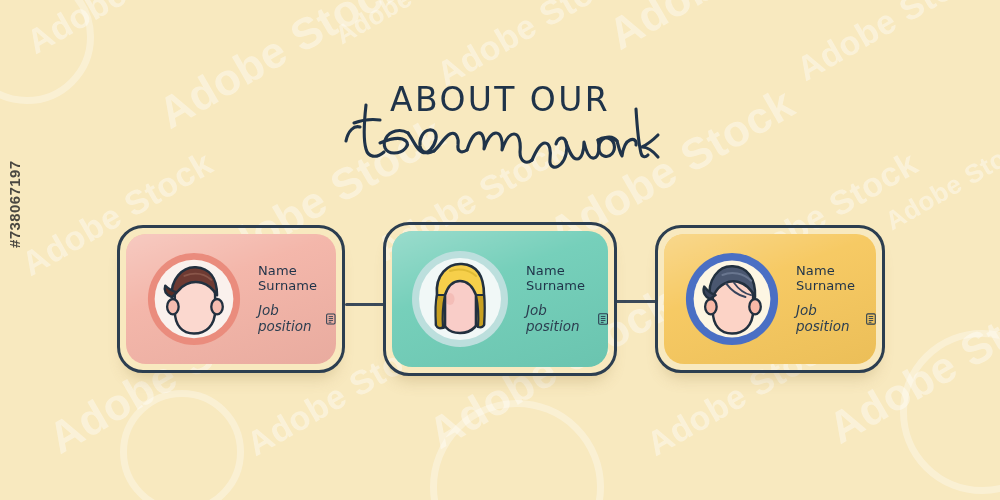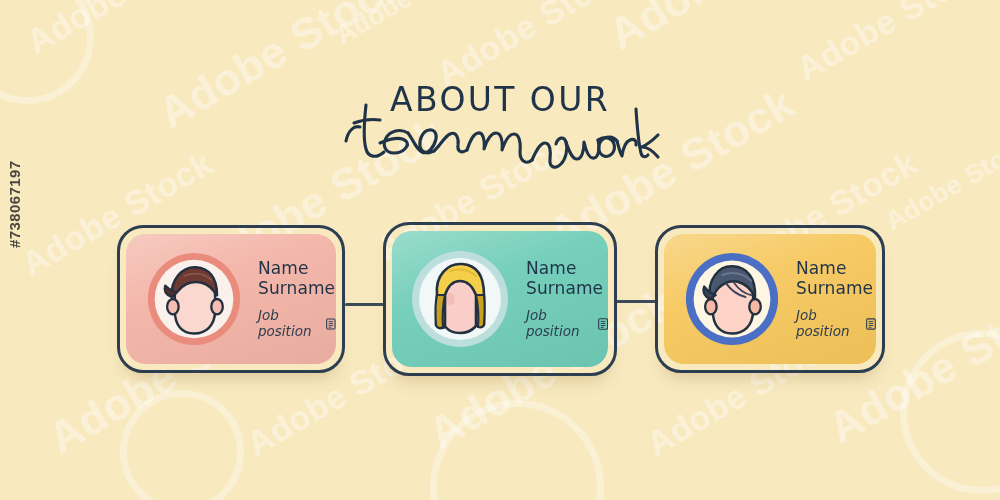--- a/index.html
+++ b/index.html
@@ -162,21 +162,21 @@
   
   .person-text {
     position: relative;
     z-index: 2;
     margin-left: 16px;
     color: #1f3349;
     line-height: 1.18;
   }
   .person-name {
     font-family: "DejaVu Sans", sans-serif;
-    font-size: 17px;
+    font-size: 13px;
     font-weight: 400;
     letter-spacing: 0.1px;
   }
   .person-job {
     margin-top: 10px;
     font-family: "DejaVu Sans", sans-serif;
     font-size: 13.5px;
     font-style: italic;
     display: flex;
     align-items: center;

